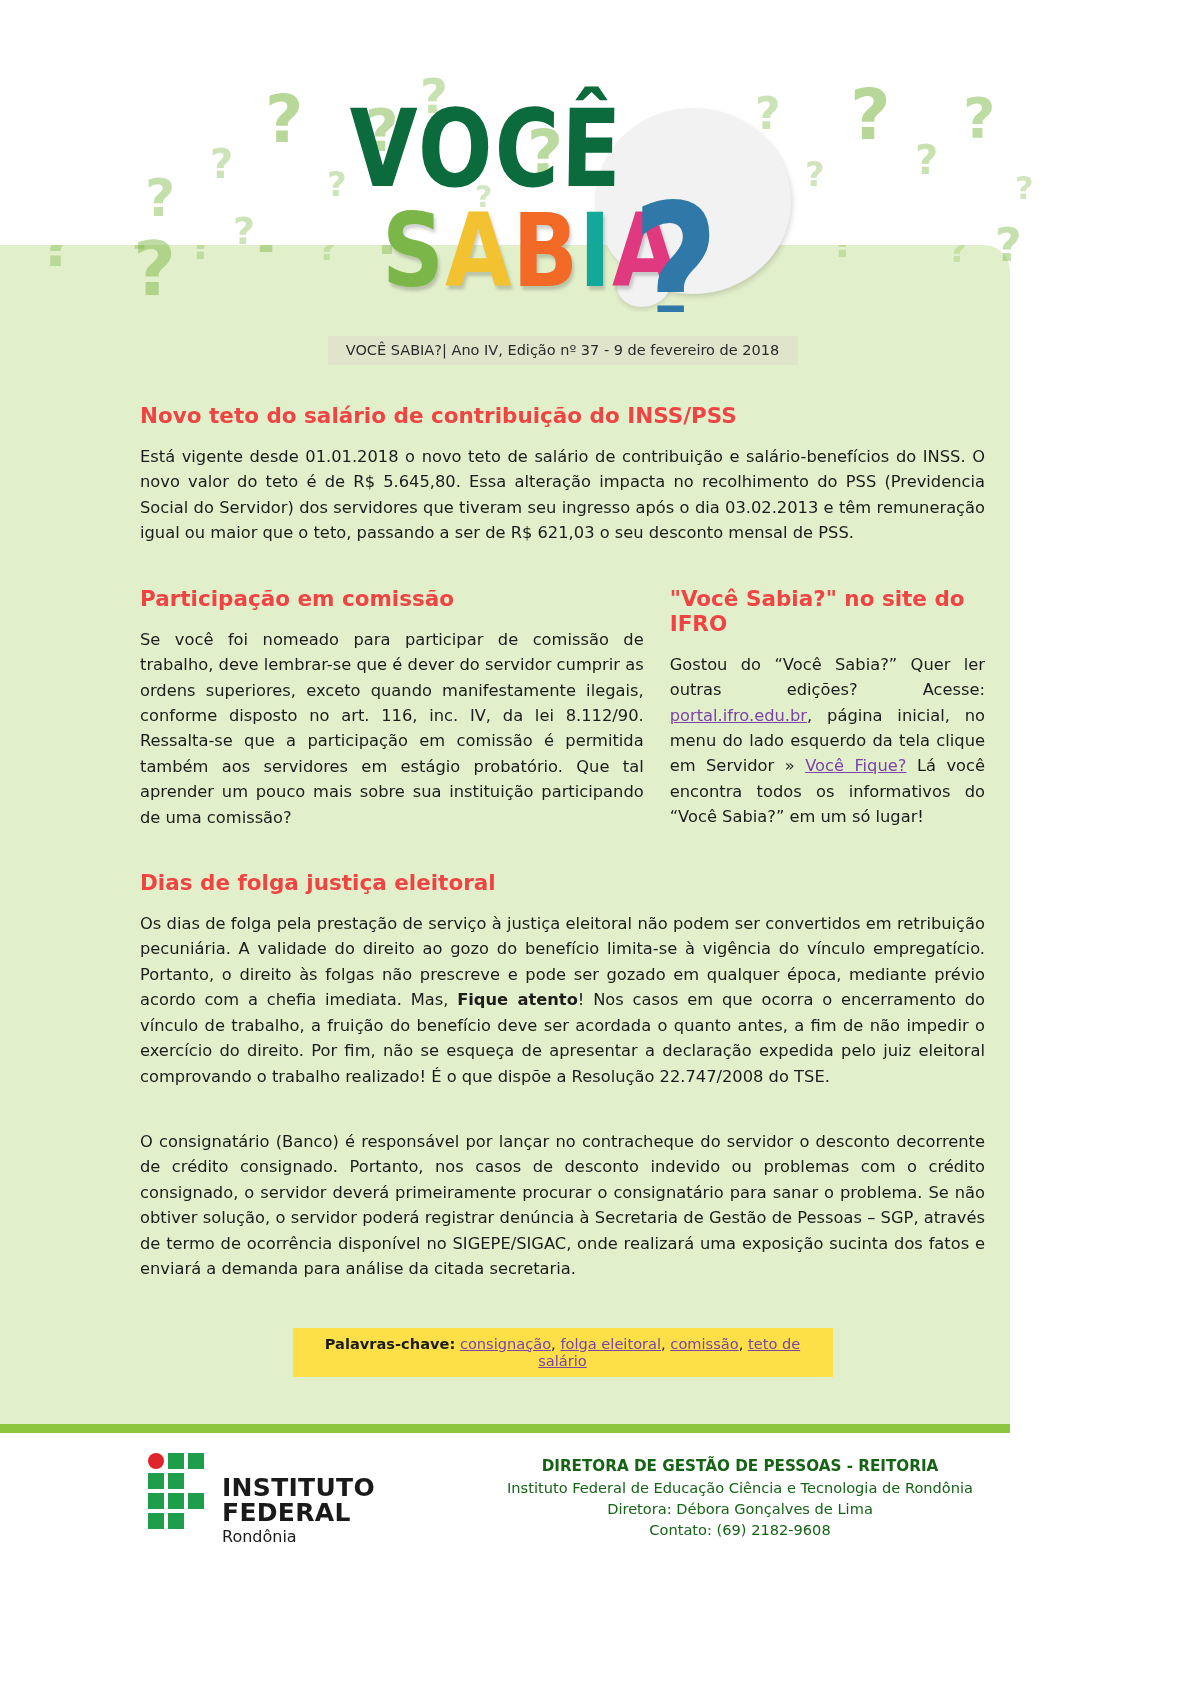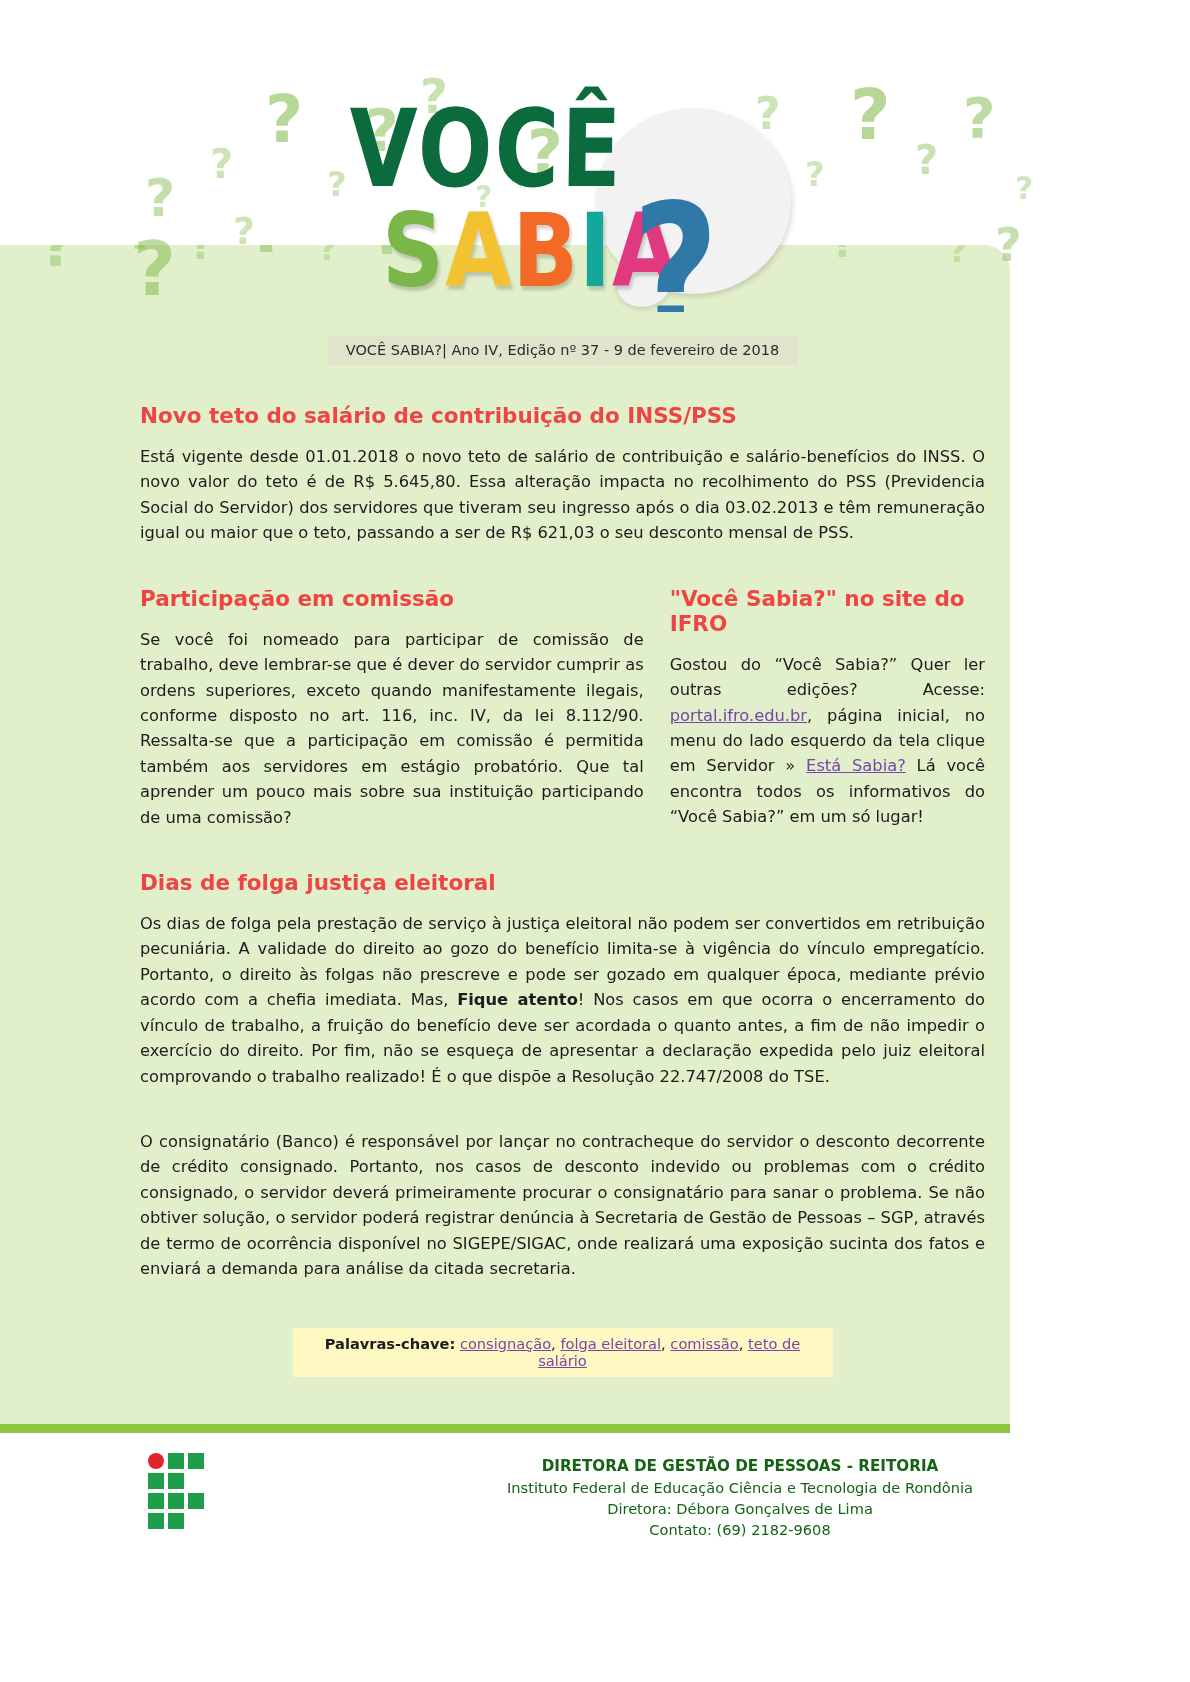--- a/index.html
+++ b/index.html
@@ -170,21 +170,21 @@
   .col-right h2.section-title { text-align: left; }
 
   .block { margin-top: 40px; }
 
   a.link {
     color: #7a44a8;
     text-decoration: underline;
   }
 
   .keywords-bar {
-    background: #fef9c3;
+    background: #fde047;
     text-align: center;
     font-size: 14.6px;
     color: #1c1c1c;
     padding: 7px 10px 8px 10px;
     width: 540px;
     margin: 46px auto 0 auto;
     font-family: "DejaVu Sans", "Liberation Sans", sans-serif;
   }
   .keywords-bar b { font-weight: bold; }
 
@@ -332,21 +332,21 @@
     </div>
 
     <div class="two-col">
       <div class="col-left">
         <h2 class="section-title">Participação em comissão</h2>
         <p class="body-text">Se você foi nomeado para participar de comissão de trabalho, deve lembrar-se que é dever do servidor cumprir as ordens superiores, exceto quando manifestamente ilegais, conforme disposto no art. 116, inc. IV, da lei 8.112/90. Ressalta-se que a participação em comissão é permitida também aos servidores em estágio probatório. Que tal aprender um pouco mais sobre sua instituição participando de uma comissão?</p>
       </div>
       <div class="col-right">
         <h2 class="section-title">"Você Sabia?" no site do IFRO</h2>
         <p class="body-text">
-          <span>Gostou do “Você Sabia?” Quer ler outras edições? Acesse: </span><a class="link" href="#">portal.ifro.edu.br</a><span>, página inicial, no menu do lado esquerdo da tela clique em Servidor » </span><a class="link" href="#">Está Sabia?</a><span> Lá você encontra todos os informativos do “Você Sabia?” em um só lugar!</span>
+          <span>Gostou do “Você Sabia?” Quer ler outras edições? Acesse: </span><a class="link" href="#">portal.ifro.edu.br</a><span>, página inicial, no menu do lado esquerdo da tela clique em Servidor » </span><a class="link" href="#">Você Fique?</a><span> Lá você encontra todos os informativos do “Você Sabia?” em um só lugar!</span>
         </p>
       </div>
     </div>
 
     <div class="block">
       <h2 class="section-title">Dias de folga justiça eleitoral</h2>
       <p class="body-text">
         <span>Os dias de folga pela prestação de serviço à justiça eleitoral não podem ser convertidos em retribuição pecuniária. A validade do direito ao gozo do benefício limita-se à vigência do vínculo empregatício. Portanto, o direito às folgas não prescreve e pode ser gozado em qualquer época, mediante prévio acordo com a chefia imediata. Mas, </span><b>Fique atento</b><span>! Nos casos em que ocorra o encerramento do vínculo de trabalho, a fruição do benefício deve ser acordada o quanto antes, a fim de não impedir o exercício do direito. Por fim, não se esqueça de apresentar a declaração expedida pelo juiz eleitoral comprovando o trabalho realizado! É o que dispõe a Resolução 22.747/2008 do TSE.</span>
       </p>
     </div>
@@ -371,20 +371,24 @@
           <div class="if-cell" style="left: 20px; top: 0px;"></div>
           <div class="if-cell" style="left: 40px; top: 0px;"></div>
           <div class="if-cell" style="left: 0px; top: 20px;"></div>
           <div class="if-cell" style="left: 20px; top: 20px;"></div>
           <div class="if-cell" style="left: 0px; top: 40px;"></div>
           <div class="if-cell" style="left: 20px; top: 40px;"></div>
           <div class="if-cell" style="left: 40px; top: 40px;"></div>
           <div class="if-cell" style="left: 0px; top: 60px;"></div>
           <div class="if-cell" style="left: 20px; top: 60px;"></div>
         </div>
+      <div class="if-text">
+        <div class="if-name">INSTITUTO FEDERAL</div>
+        <div class="if-sub">Rondônia</div>
+      </div>
     </div>
     <div class="footer-info">
       <div class="fi-title">DIRETORA DE GESTÃO DE PESSOAS - REITORIA</div>
       <div class="fi-line">Instituto Federal de Educação Ciência e Tecnologia de Rondônia</div>
       <div class="fi-line">Diretora: Débora Gonçalves de Lima</div>
       <div class="fi-line">Contato: (69) 2182-9608</div>
     </div>
   </div>
 
 </div>

